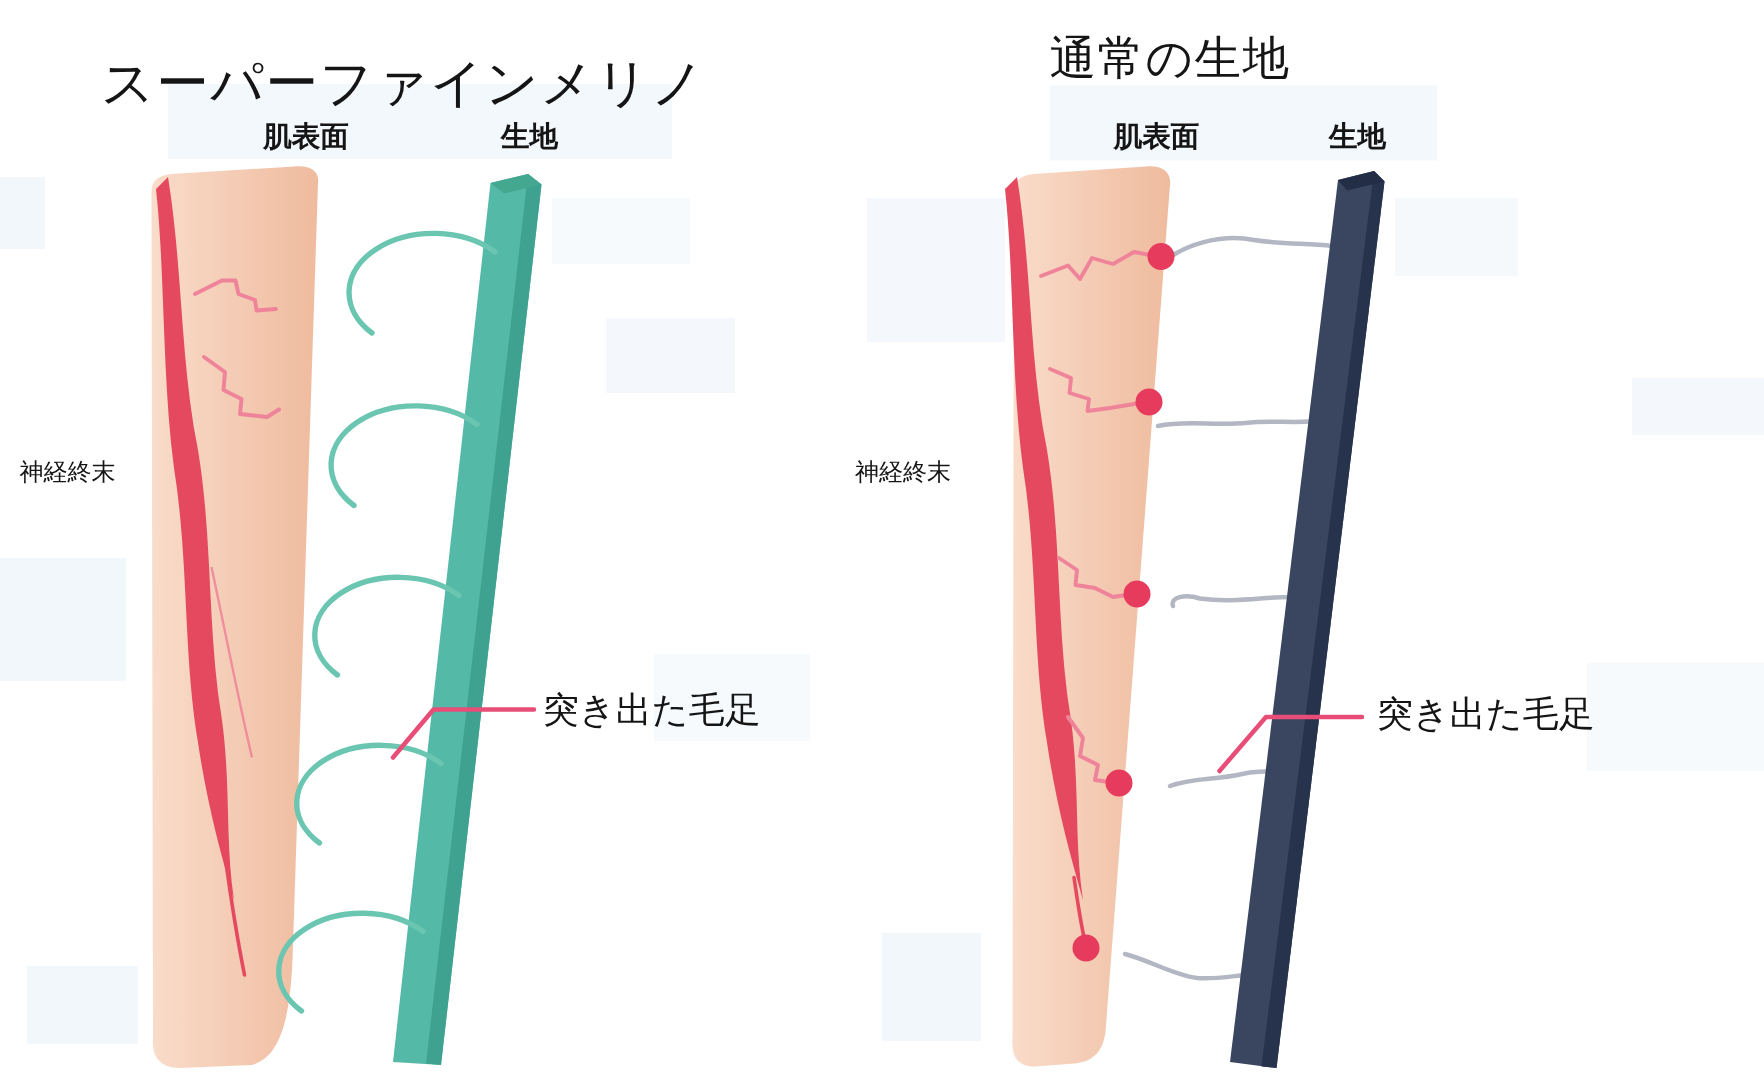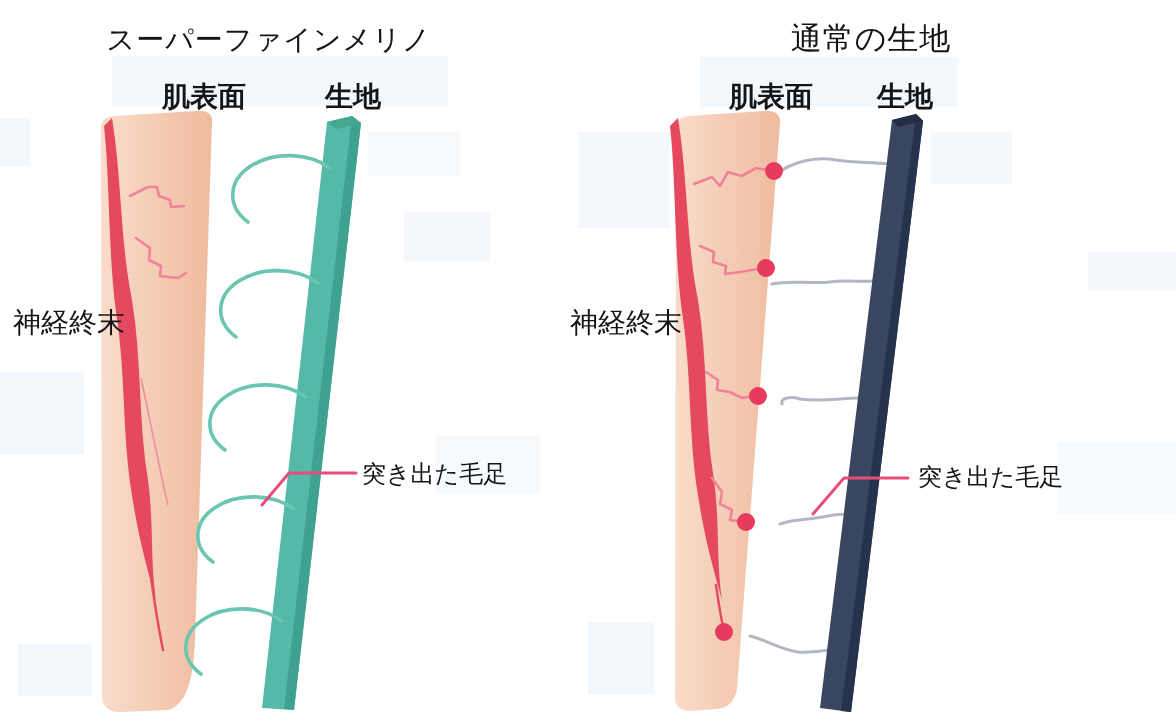--- a/index.html
+++ b/index.html
@@ -4,24 +4,24 @@
 <style>
   html,body{margin:0;padding:0;background:#ffffff;}
   .stage{
     position:relative;width:1176px;height:728px;overflow:hidden;
     background:var(--background,#fff);
     font-family:"Liberation Sans","DejaVu Sans",sans-serif;
   }
   .stage svg{position:absolute;left:0;top:0;}
   .t{position:absolute;line-height:1.15;color:#151515;white-space:nowrap;}
   .center{transform:translateX(-50%);}
-  .title-l{font-size:28px;letter-spacing:1px;}
+  .title-l{font-size:35px;letter-spacing:1px;margin-top:12px;}
   .title-r{font-size:31px;letter-spacing:1px;}
-  .lbl{font-size:28px;font-weight:bold;}
-  .nerve-lbl{font-size:28px;}
+  .lbl{font-size:19px;font-weight:bold;}
+  .nerve-lbl{font-size:16px;}
   .callout-lbl{font-size:24px;font-weight:normal;}
 
   .wash{fill:var(--wash,#e9f2f9);}
   .skin{fill:url(#skinGrad);}
   #skinGrad .s1{stop-color:var(--skin-light,#f9dcca);}
   #skinGrad .s2{stop-color:var(--skin-dark,#efbb9e);}
   .nerve{fill:var(--nerve,#e5495f);}
   .branch{stroke:var(--nerve-branch,#ee8399);stroke-width:2.6;fill:none;stroke-linecap:round;stroke-linejoin:round;}
   .tail{stroke:var(--nerve,#e5495f);stroke-width:2.4;fill:none;stroke-linecap:round;}
   .fibril{stroke:var(--nerve-branch,#ee8399);stroke-width:1.6;fill:none;opacity:.85;}
@@ -115,18 +115,18 @@
       <path class="callout" d="M 813,514 L 844,478 L 908,478"></path>
     </g>
   </svg>
 
   <div class="t center title-l" style="left:269px;top:24px;">スーパーファインメリノ</div>
   <div class="t center lbl" style="left:204px;top:81px;">肌表面</div>
   <div class="t center lbl" style="left:353px;top:81px;">生地</div>
   <div class="t nerve-lbl" style="left:13px;top:307px;">神経終末</div>
   <div class="t callout-lbl" style="left:362px;top:460px;">突き出た毛足</div>
 
-  <div class="t center title-r" style="left:871px;top:21px;">通常の生地</div>
+  <div class="t center title-r" style="left:780px;top:21px;">通常の生地</div>
   <div class="t center lbl" style="left:771px;top:81px;">肌表面</div>
   <div class="t center lbl" style="left:905px;top:81px;">生地</div>
   <div class="t nerve-lbl" style="left:570px;top:307px;">神経終末</div>
   <div class="t callout-lbl" style="left:918px;top:463px;">突き出た毛足</div>
 </div>
 
 </body></html>

